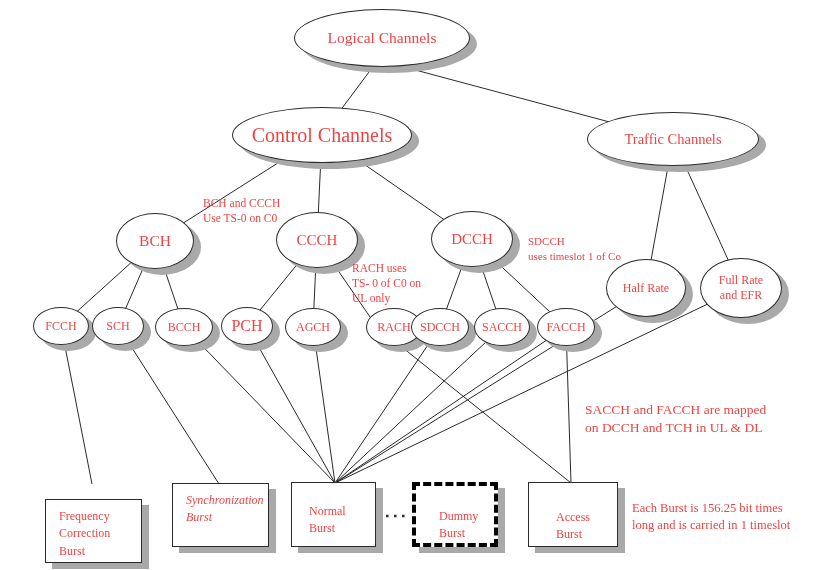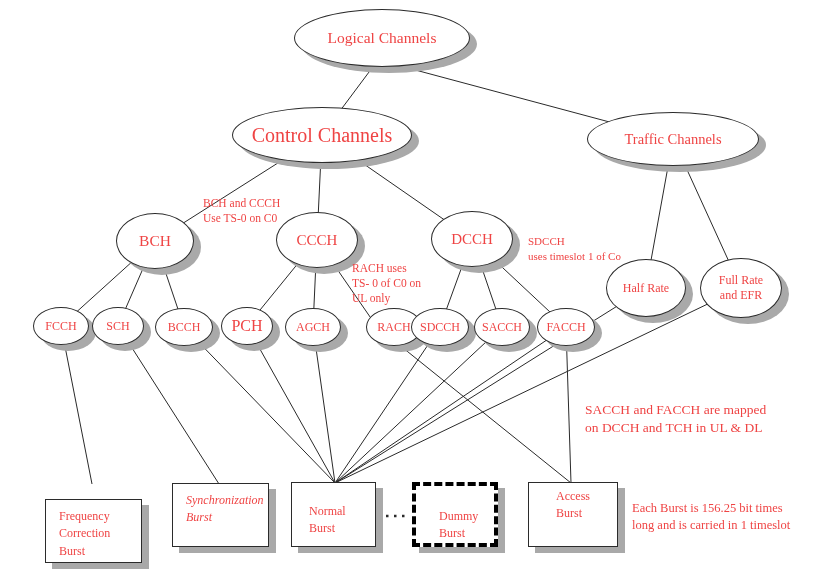--- a/index.html
+++ b/index.html
@@ -77,21 +77,21 @@
     <div class="node ellipse" style="left: 537px; top: 308px; width: 58px; height: 38px; font-size: 12px;">FACCH</div>
     <div class="node rect" style="left: 45px; top: 483px; width: 97px; height: 64px; padding-left: 13px; padding-top: 8px; font-size: 12px; margin-top: 16px;">Frequency
 Correction
 Burst</div>
     <div class="node rect" style="left: 172px; top: 483px; width: 97px; height: 64px; padding-left: 13px; padding-top: 8px; font-size: 12px; font-style: italic;">Synchronization
 Burst</div>
     <div class="node rect" style="left: 291px; top: 482px; width: 85px; height: 65px; padding-left: 17px; padding-top: 20px; font-size: 12px;">Normal
 Burst</div>
     <div class="node rect dashed" style="left: 412px; top: 482px; width: 86px; height: 65px; padding-left: 23px; padding-top: 22px; font-size: 12px;">Dummy
 Burst</div>
-    <div class="node rect" style="left: 528px; top: 482px; width: 90px; height: 65px; padding-left: 27px; padding-top: 5px; font-size: 12px;">Access
+    <div class="node rect" style="left: 528px; top: 482px; width: 90px; height: 65px; padding-left: 27px; padding-top: 26px; font-size: 12px;">Access
 Burst</div>
     <div class="annotation" style="left: 203px; top: 196px; font-size: 11.5px;">BCH and CCCH
 Use TS-0 on C0</div>
     <div class="annotation" style="left: 352px; top: 261px; font-size: 11.5px;">RACH uses
 TS- 0 of C0 on
 UL only</div>
     <div class="annotation" style="left: 528px; top: 234px; font-size: 11px;">SDCCH
 uses timeslot 1 of Co</div>
     <div class="annotation" style="left: 585px; top: 401px; font-size: 13.5px;">SACCH and FACCH are mapped
 on DCCH and TCH in UL &amp; DL</div>

